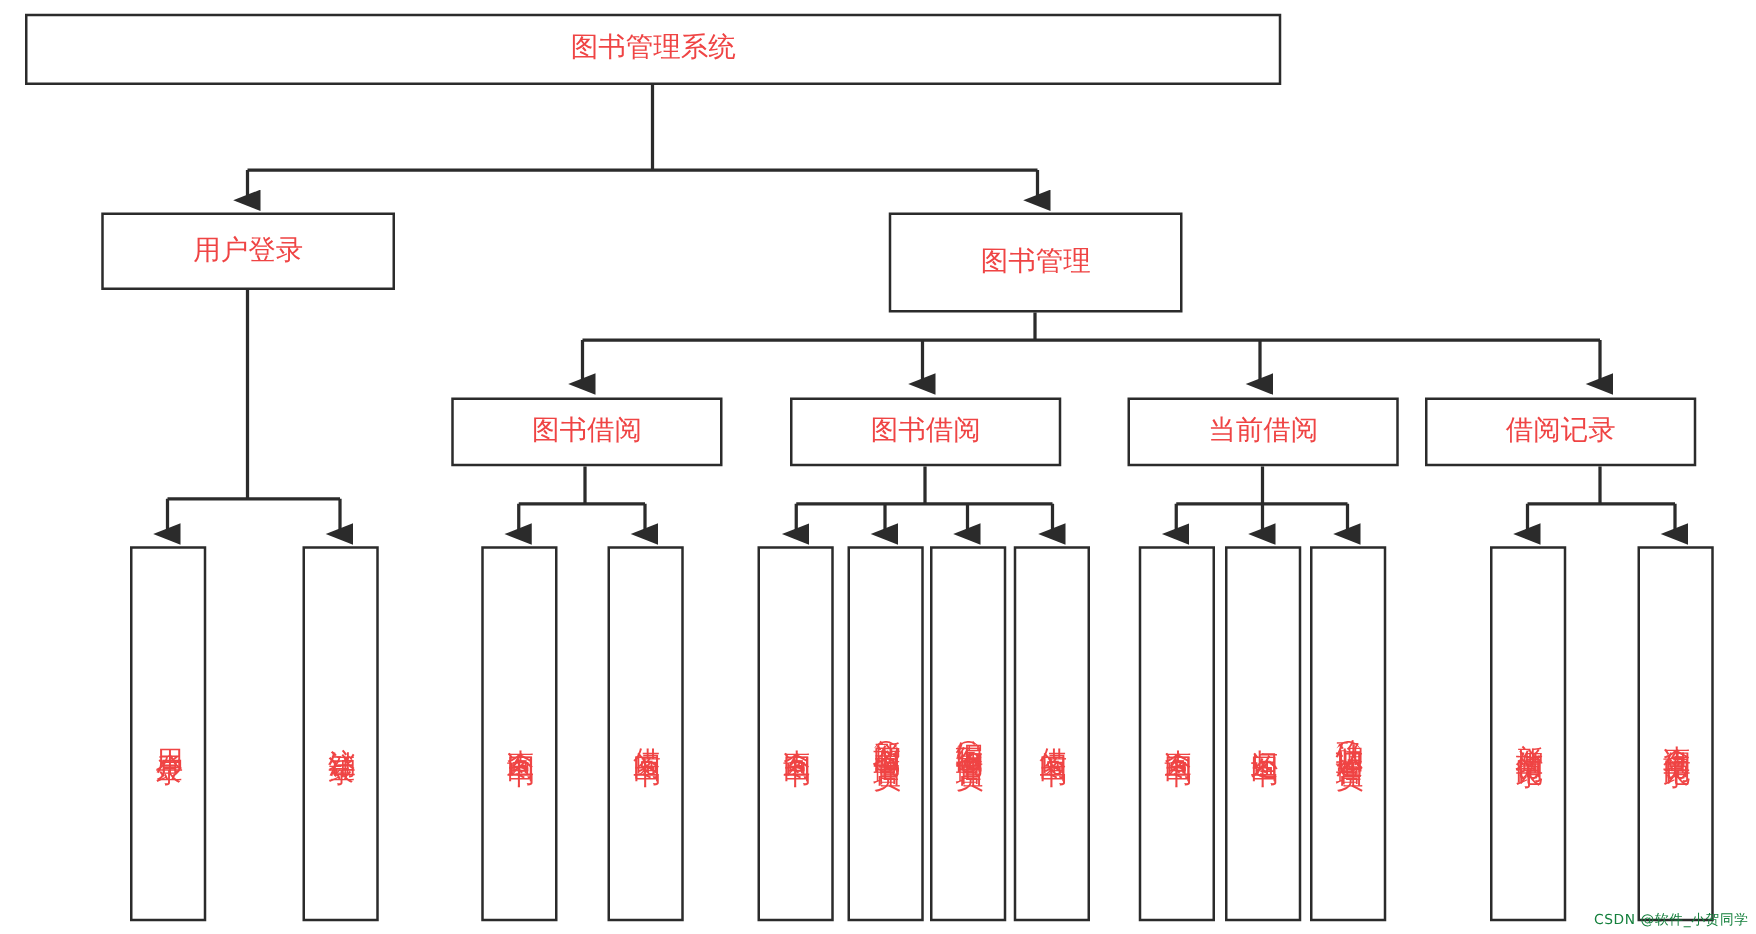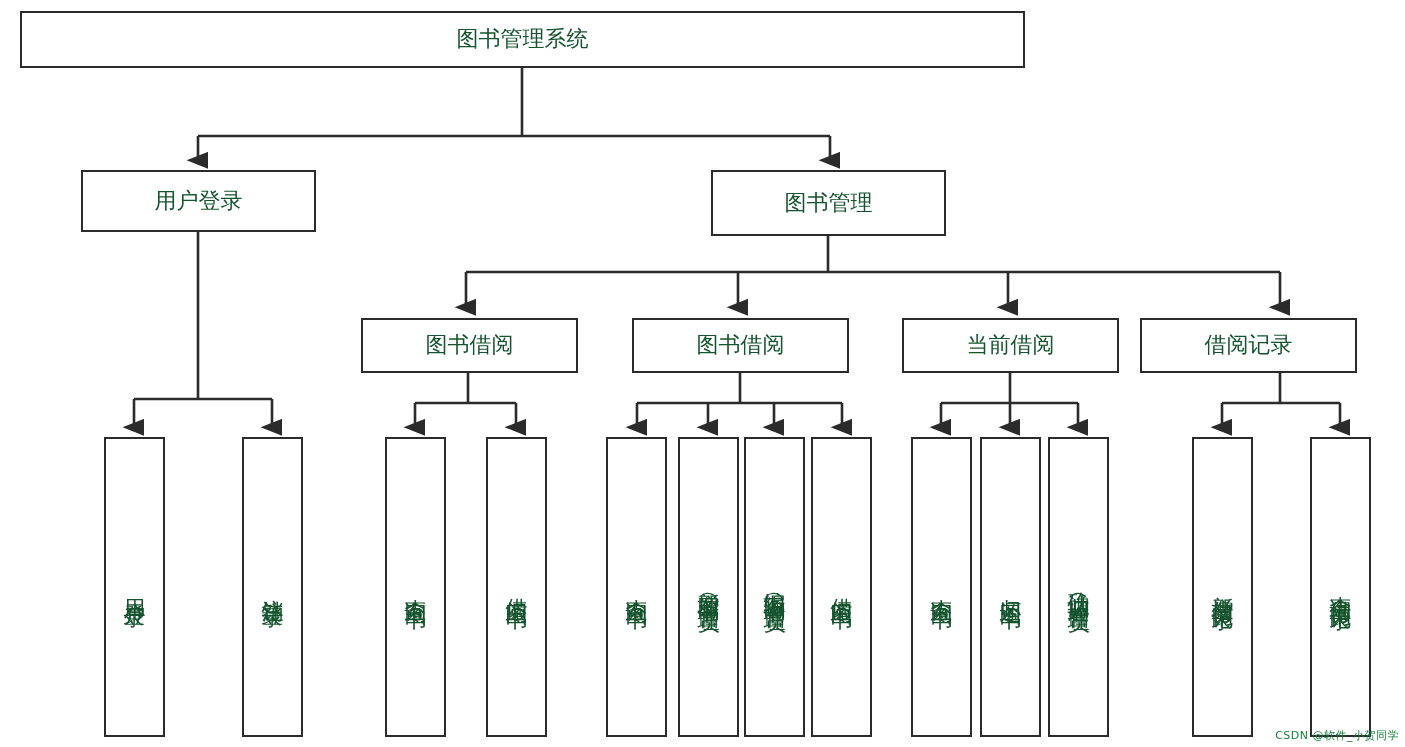--- a/index.html
+++ b/index.html
@@ -2,21 +2,21 @@
 <html><head>
 <meta charset="utf-8">
 <style>
   html,body{margin:0;padding:0;background:#ffffff;}
   body{width:1405px;height:747px;position:relative;overflow:hidden;
        font-family:"DejaVu Sans","Liberation Sans",sans-serif;}
   #canvas{position:absolute;inset:0;width:1405px;height:747px;}
   svg.lines{position:absolute;left:0;top:0;width:1405px;height:747px;pointer-events:none;}
   .node{position:absolute;box-sizing:border-box;background:#ffffff;
         border:2px solid #2b2b2b;display:flex;align-items:center;justify-content:center;}
-  .node .lbl{color:#14532d;line-height:1.12;white-space:nowrap;text-align:center;}
+  .node .lbl{color:#ef4444;line-height:1.12;white-space:nowrap;text-align:center;}
   .node.h .lbl{font-size:22px;}
   .node.root .lbl{font-size:22px;}
   .node.v{align-items:center;justify-content:center;}
   .node.v .lbl{writing-mode:vertical-rl;text-orientation:upright;
                font-size:22px;letter-spacing:3px;white-space:normal;line-height:1.0;}
   .watermark{position:absolute;right:6px;bottom:4px;font-size:11px;color:#15803d;
              letter-spacing:.5px;white-space:nowrap;}
 </style>
 </head>
 <body>
@@ -73,21 +73,21 @@
     </g>
   </svg>
 
   <div class="node root" style="left:20px;top:11px;width:1005px;height:57px;">
     <span class="lbl">图书管理系统</span>
   </div>
 
   <div class="node h" style="left:81px;top:170px;width:235px;height:62px;">
     <span class="lbl">用户登录</span>
   </div>
-  <div class="node h" style="left:711px;top:170px;width:235px;height:66px;">
+  <div class="node h" style="left:711px;top:170px;width:235px;height:80px;">
     <span class="lbl">图书管理</span>
   </div>
 
   <div class="node h" style="left:361px;top:318px;width:217px;height:55px;">
     <span class="lbl">图书借阅</span>
   </div>
   <div class="node h" style="left:902px;top:318px;width:217px;height:55px;">
     <span class="lbl">当前借阅</span>
   </div>
   <div class="node h" style="left:632px;top:318px;width:217px;height:55px;">

